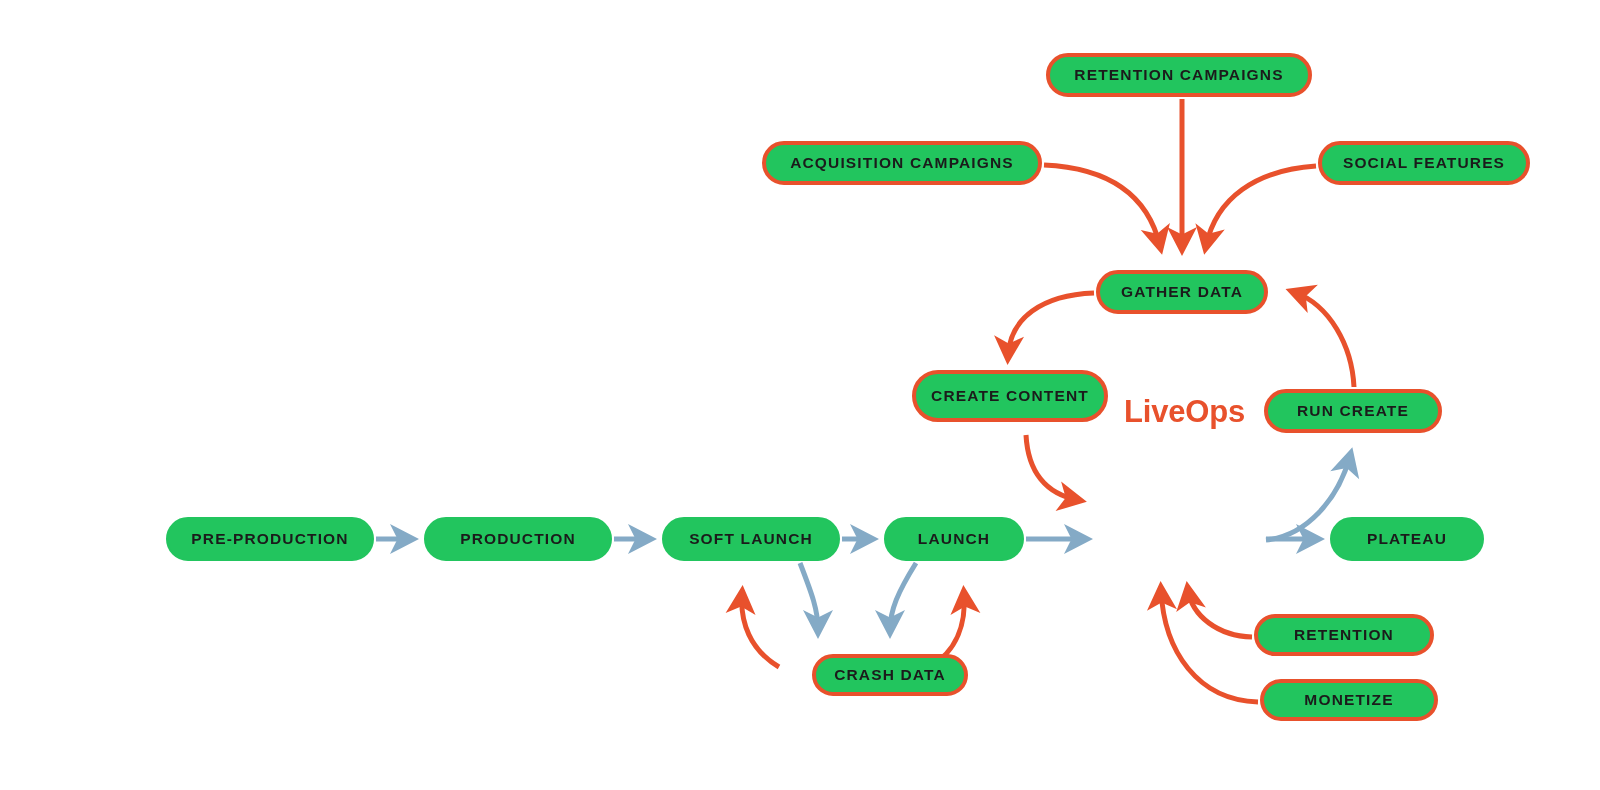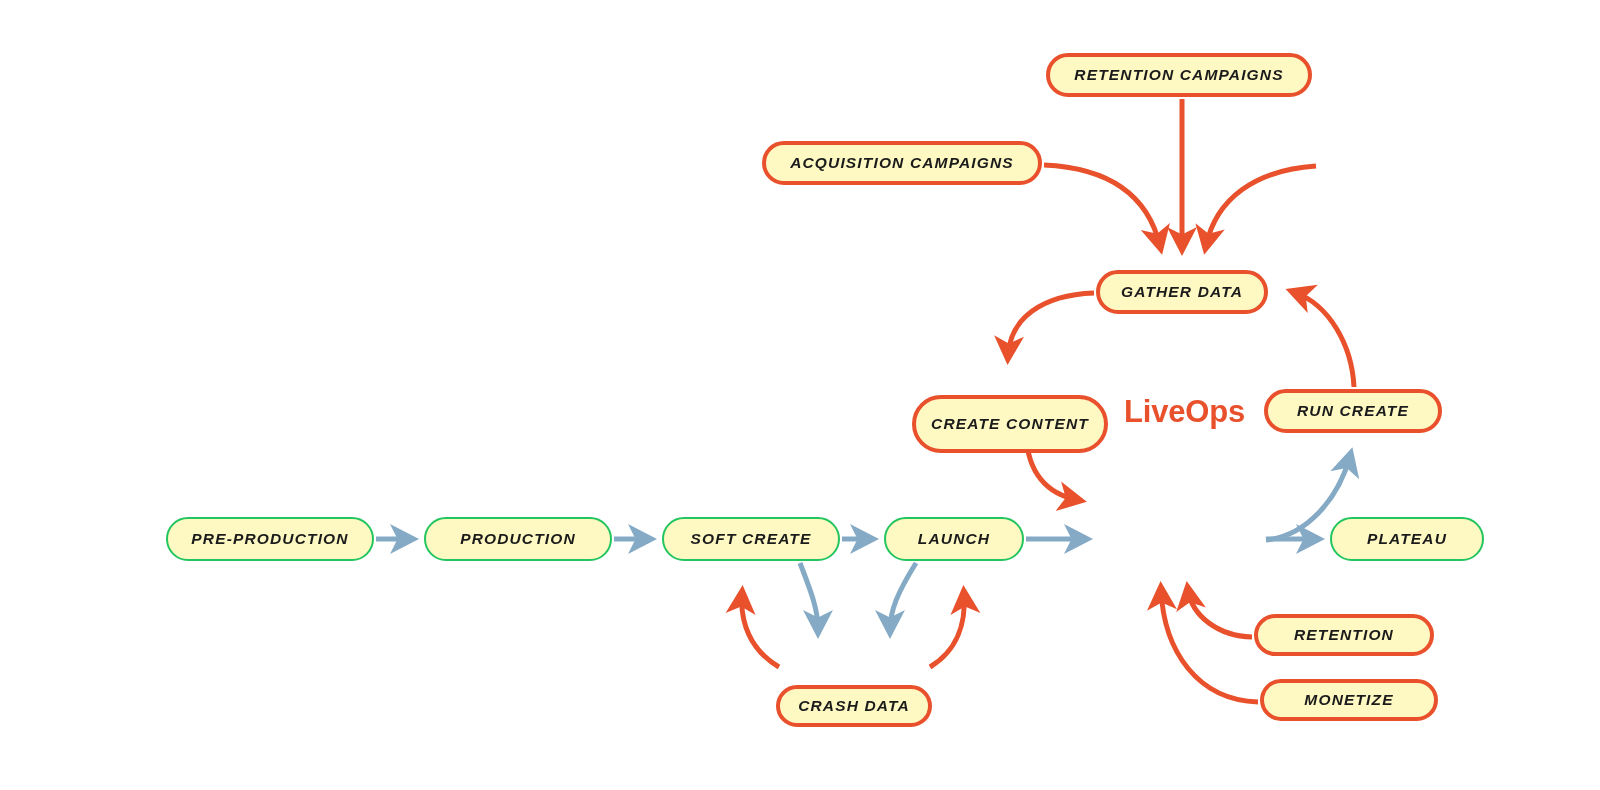--- a/index.html
+++ b/index.html
@@ -1,20 +1,20 @@
 <!DOCTYPE html>
 <html><head>
 <meta charset="utf-8">
 <style>
   html,body{margin:0;padding:0;background:#ffffff;}
   body{width:1600px;height:790px;overflow:hidden;font-family:"Liberation Sans",sans-serif;}
   #stage{position:relative;width:1600px;height:790px;background:#fff;}
   svg#wires{position:absolute;inset:0;width:1600px;height:790px;}
   .node{position:absolute;box-sizing:border-box;display:flex;align-items:center;justify-content:center;
-        background:#fef9c3;border-radius:999px;white-space:nowrap;font-style:italic;}
+        background:#22c55e;border-radius:999px;white-space:nowrap;}
   .node span{font-weight:700;font-size:15.5px;letter-spacing:1.15px;color:#1b1b1b;
              font-family:"Liberation Sans",sans-serif;line-height:1;}
   .node.orange{border:4px solid #E8512C;}
   .node.blue{border:2px solid #22c55e;}
   .liveops{position:absolute;font-weight:700;font-size:31px;letter-spacing:-0.2px;
            color:#E8512C;font-family:"Liberation Sans",sans-serif;}
 </style>
 </head>
 <body>
 
@@ -66,46 +66,49 @@
     </g>
   </svg>
 
   <div class="node blue" style="left:166px;top:517px;width:208px;height:44px;">
     <span>PRE-PRODUCTION</span>
   </div>
   <div class="node blue" style="left:424px;top:517px;width:188px;height:44px;">
     <span>PRODUCTION</span>
   </div>
   <div class="node blue" style="left:662px;top:517px;width:178px;height:44px;">
-    <span>SOFT CREATE</span>
+    <span>SOFT LAUNCH</span>
   </div>
   <div class="node blue" style="left:884px;top:517px;width:140px;height:44px;">
     <span>LAUNCH</span>
   </div>
   <div class="node blue" style="left:1330px;top:517px;width:154px;height:44px;">
     <span>PLATEAU</span>
   </div>
 
   <div class="node orange" style="left:1096px;top:270px;width:172px;height:44px;align-items:center;">
     <span>GATHER DATA</span>
   </div>
-  <div class="node orange" style="left:912px;top:395px;width:196px;height:58px;">
+  <div class="node orange" style="left:912px;top:370px;width:196px;height:52px;">
     <span>CREATE CONTENT</span>
   </div>
   <div class="node orange" style="left:1264px;top:389px;width:178px;height:44px;">
     <span>RUN CREATE</span>
   </div>
 
   <div class="node orange" style="left:1046px;top:53px;width:266px;height:44px;">
     <span>RETENTION CAMPAIGNS</span>
   </div>
   <div class="node orange" style="left:762px;top:141px;width:280px;height:44px;">
     <span>ACQUISITION CAMPAIGNS</span>
   </div>
-  <div class="node orange" style="left:776px;top:654px;width:156px;height:42px;margin-top:31px;">
+  <div class="node orange" style="left:1318px;top:141px;width:212px;height:44px;">
+    <span>SOCIAL FEATURES</span>
+  </div>
+  <div class="node orange" style="left:812px;top:654px;width:156px;height:42px;">
     <span>CRASH DATA</span>
   </div>
   <div class="node orange" style="left:1254px;top:614px;width:180px;height:42px;">
     <span>RETENTION</span>
   </div>
   <div class="node orange" style="left:1260px;top:679px;width:178px;height:42px;">
     <span>MONETIZE</span>
   </div>
 
   <div class="liveops" style="left:1124px;top:394px;">LiveOps</div>

